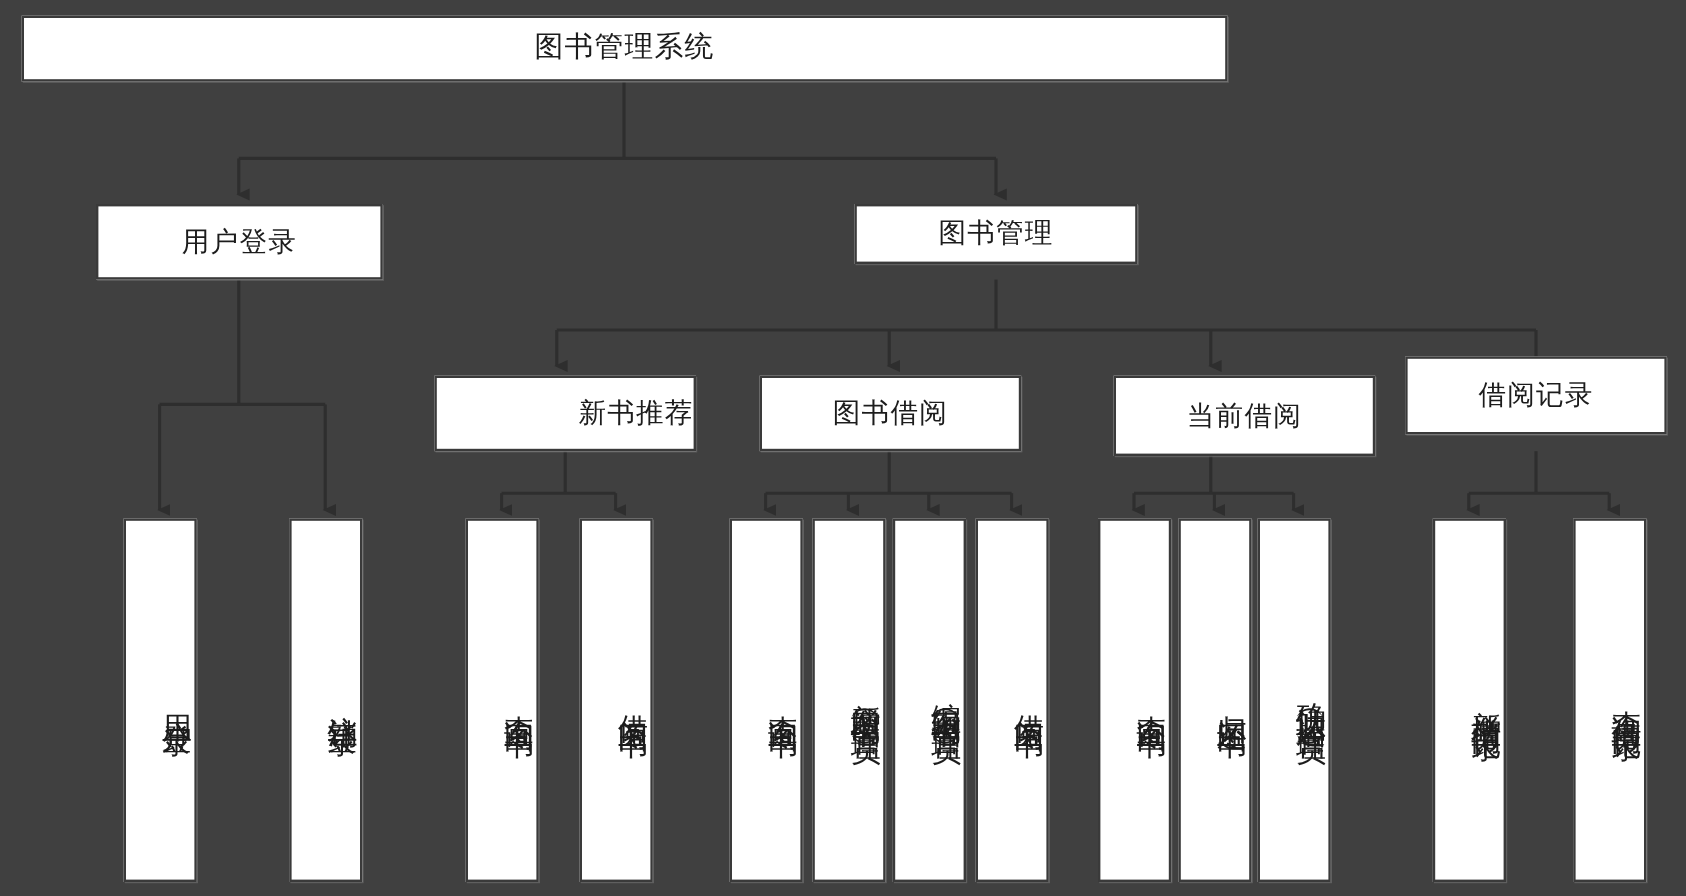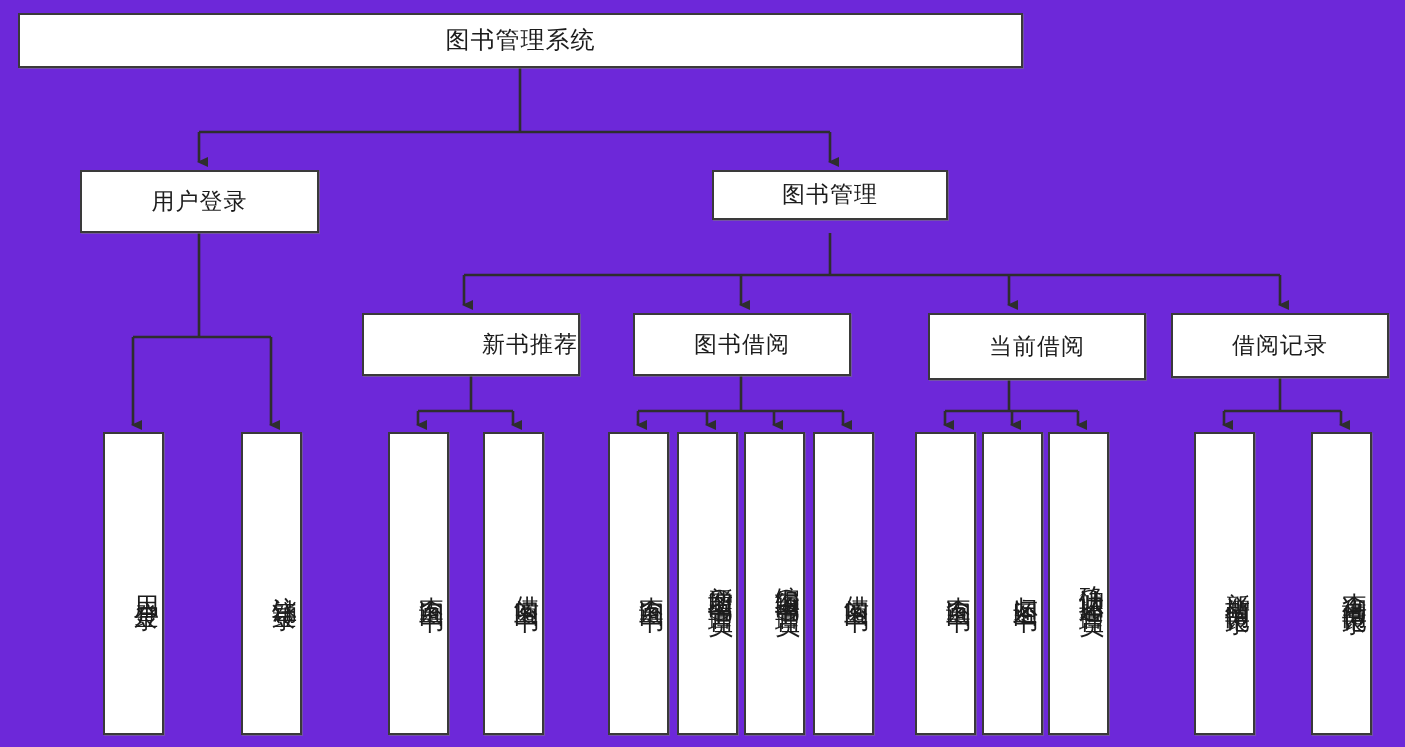--- a/index.html
+++ b/index.html
@@ -7,21 +7,21 @@
     padding: 0;
     background: #ffffff;
   }
   body {
     font-family: "Liberation Sans", "DejaVu Sans", sans-serif;
   }
   #canvas {
     position: relative;
     width: 1405px;
     height: 747px;
-    background: #6d28d9;
+    background: #404040;
     overflow: hidden;
   }
   svg.edges {
     position: absolute;
     left: 0;
     top: 0;
     width: 1405px;
     height: 747px;
     pointer-events: none;
   }
@@ -138,21 +138,21 @@
 
   <div class="node horiz" style="left:362px; top:313px; width:218px; height:63px;justify-content:flex-end;">
     <span>新书推荐</span>
   </div>
   <div class="node horiz" style="left:633px; top:313px; width:218px; height:63px;">
     <span>图书借阅</span>
   </div>
   <div class="node horiz" style="left:928px; top:313px; width:218px; height:67px;">
     <span>当前借阅</span>
   </div>
-  <div class="node horiz" style="left:1171px; top:313px; width:218px; height:65px;">
+  <div class="node horiz" style="left:1171px; top:297px; width:218px; height:65px;">
     <span>借阅记录</span>
   </div>
 
   <div class="node vert" style="left:103px; top:432px; width:61px; height:303px;">
     <span class="vtext">用户登录</span>
   </div>
   <div class="node vert" style="left:241px; top:432px; width:61px; height:303px;">
     <span class="vtext">注销登录</span>
   </div>
 

